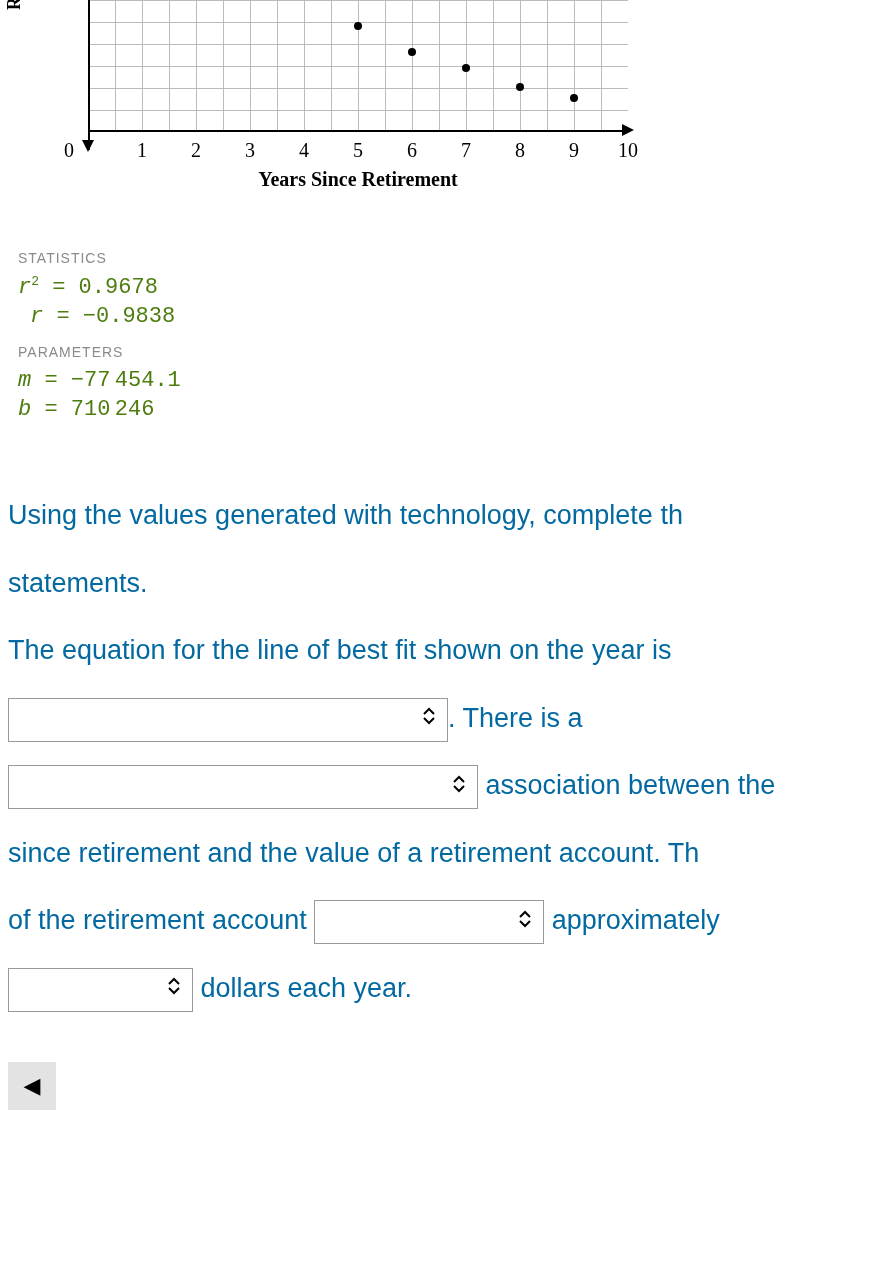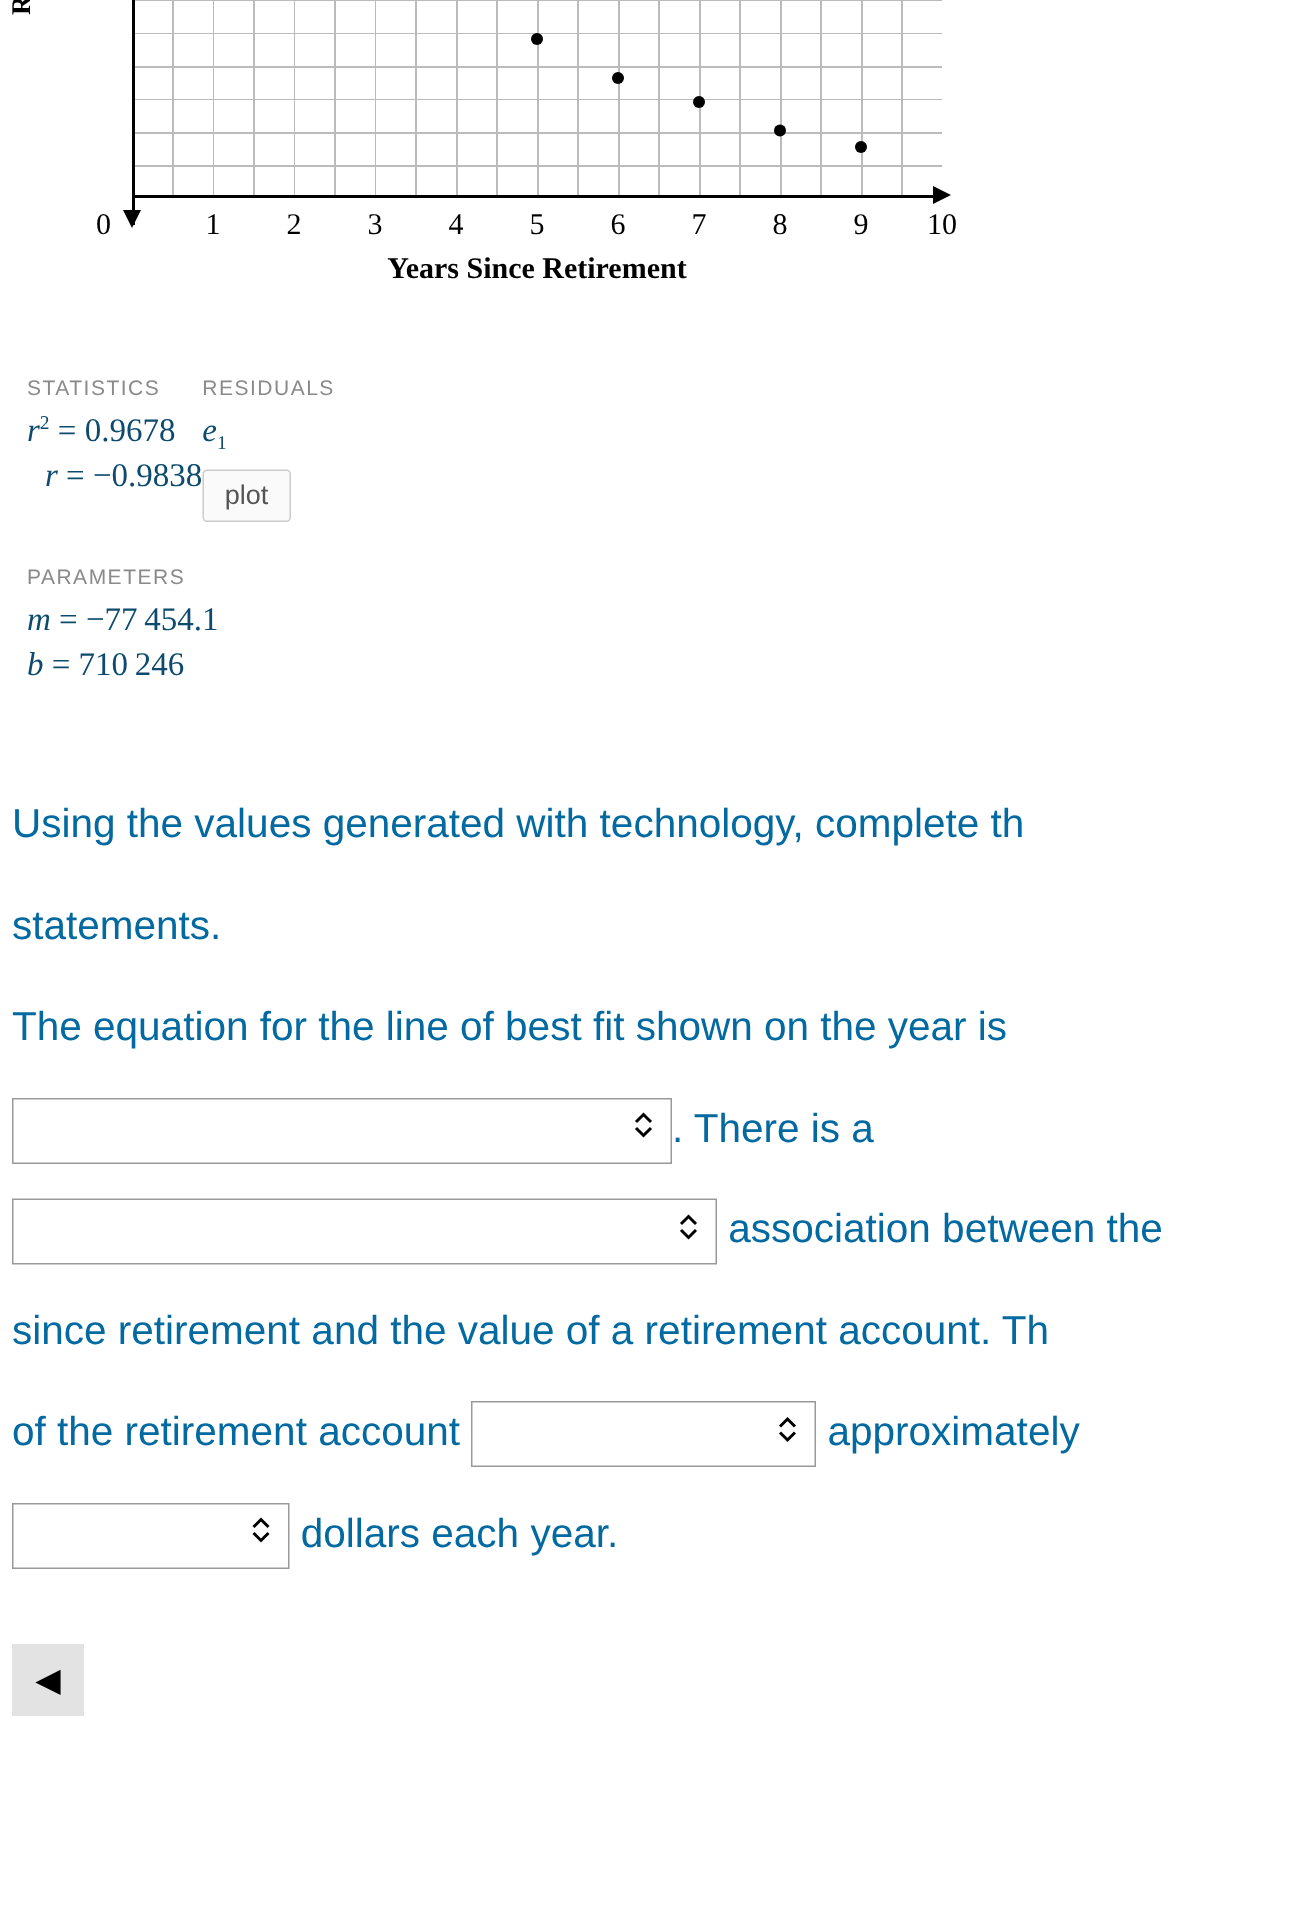--- a/index.html
+++ b/index.html
@@ -120,42 +120,42 @@
   }
   .reg-col { }
   .reg-head {
     font-family: Arial, sans-serif;
     font-size: 14px;
     letter-spacing: 1px;
     color: #8a8a8a;
     margin-bottom: 8px;
   }
   .reg-line {
-    font-family: Liberation Serif, serif;
+    font-family: Liberation Mono, monospace;
     font-size: 22px;
-    color: #0c4a6e;
+    color: #4d7c0f;
     margin: 4px 0;
   }
   .reg-line i { font-style: italic; }
   .reg-line sup { font-size: 13px; }
   .reg-line sub { font-size: 13px; }
   .plot-btn {
     display: inline-block;
     margin-top: 6px;
     padding: 6px 14px;
     border: 1px solid #ccc;
     background: #fafafa;
     font-family: Arial, sans-serif;
     font-size: 18px;
     color: #555;
     border-radius: 3px;
     cursor: pointer;
   }
   .params {
-    margin: 28px 0 0 10px;
+    margin: 11px 0 0 10px;
   }
 
   
   .body-text {
     font-family: "Helvetica Neue", Arial, sans-serif;
     font-size: 27px;
     line-height: 2.5;
     color: #0369a1;
     margin-top: 60px;
   }
@@ -221,25 +221,20 @@
     <div class="x-axis-label">Years Since Retirement</div>
   </div>
 
 
   <div class="reg-grid">
     <div class="reg-col">
       <div class="reg-head">STATISTICS</div>
       <div class="reg-line"><i>r</i><sup>2</sup> = 0.9678</div>
       <div class="reg-line" style="padding-left:12px"><i>r</i> = −0.9838</div>
     </div>
-    <div class="reg-col">
-      <div class="reg-head">RESIDUALS</div>
-      <div class="reg-line"><i>e</i><sub>1</sub></div>
-      <div class="plot-btn">plot</div>
-    </div>
   </div>
 
   <div class="params">
     <div class="reg-head">PARAMETERS</div>
     <div class="reg-line"><i>m</i> = −77 454.1</div>
     <div class="reg-line"><i>b</i> = 710 246</div>
   </div>
 
   <div class="body-text">
     <span>Using the values generated with technology, complete th</span><br>

